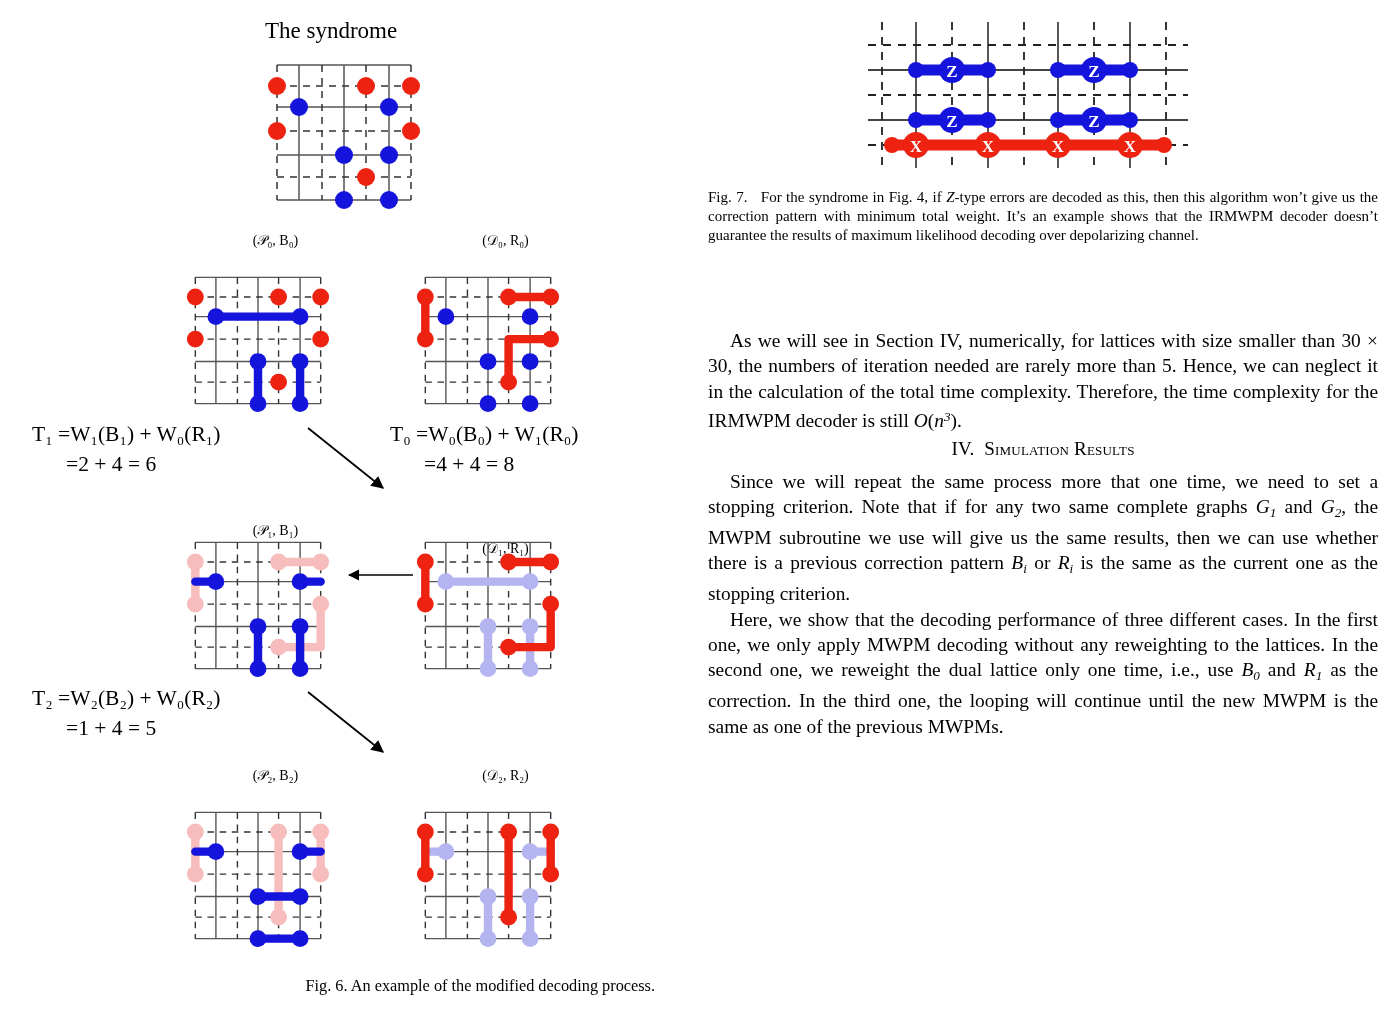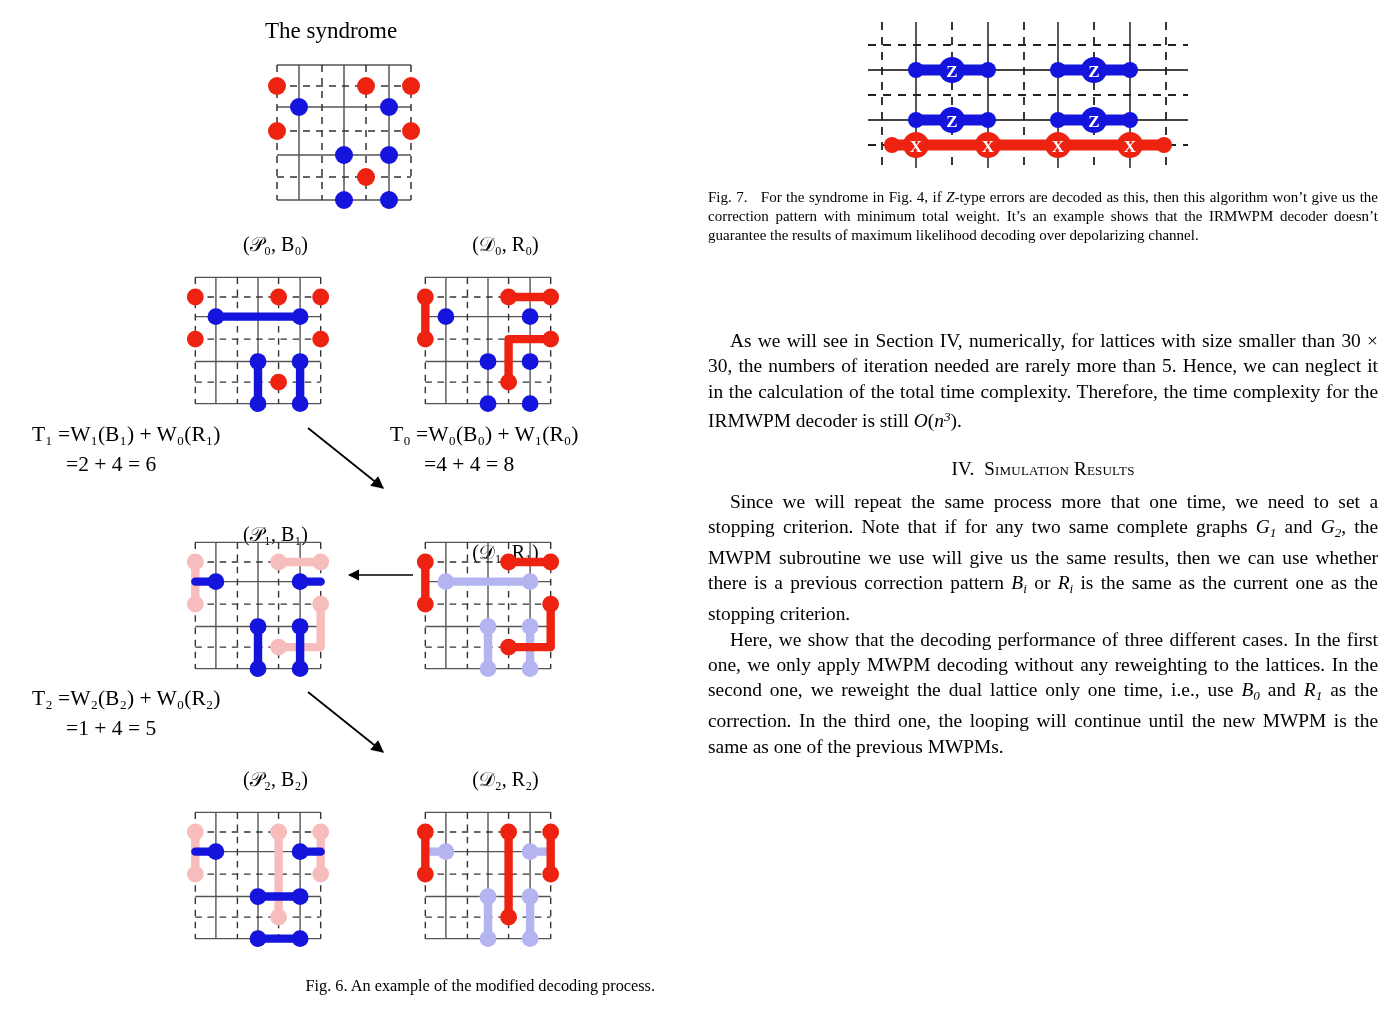--- a/index.html
+++ b/index.html
@@ -31,21 +31,21 @@
 
   .caption {
     font-size: 15px;
     line-height: 19px;
     text-align: justify;
   }
 
   .section-head {
     text-align: center;
     font-size: 19px;
-    margin: 22px 0 8px 0;
+    margin: 2px 0 8px 0;
     font-variant: small-caps;
     letter-spacing: .2px;
   }
   .fig6-caption {
     position: absolute;
     left: 35px; top: 976px;
     width: 600px;
     text-align: right;
     font-size: 16.3px;
   }
@@ -56,21 +56,21 @@
   sub.ms { font-size: .68em; font-style: italic; vertical-align: -0.28em; }
   sup.ms { font-size: .68em; font-style: italic; vertical-align: 0.48em; }
 
   
   .lattice { position: absolute; }
   .lattice svg { display:block; }
 
   .panel-title {
     position: absolute;
     text-align: center;
-    font-size: 20px;
+    font-size: 14px;
     white-space: nowrap;
   }
   .eqn {
     position: absolute;
     font-size: 21.5px;
     white-space: nowrap;
     line-height: 1.38;
   }
   .eqn .l2 { display:block; padding-left: 34px; }
 

